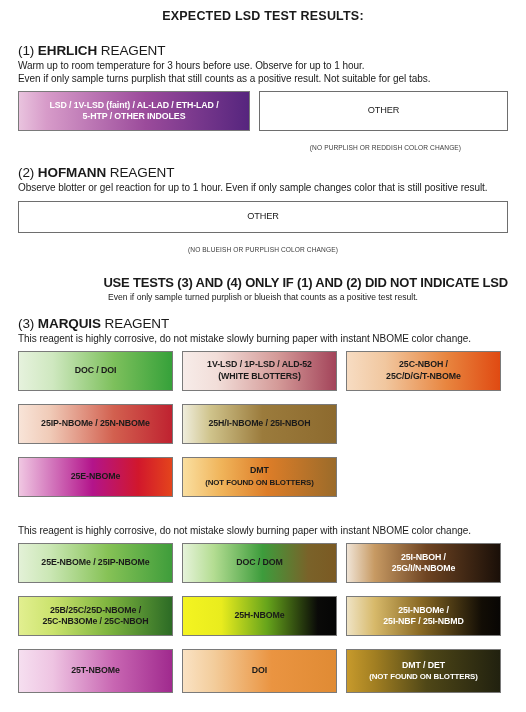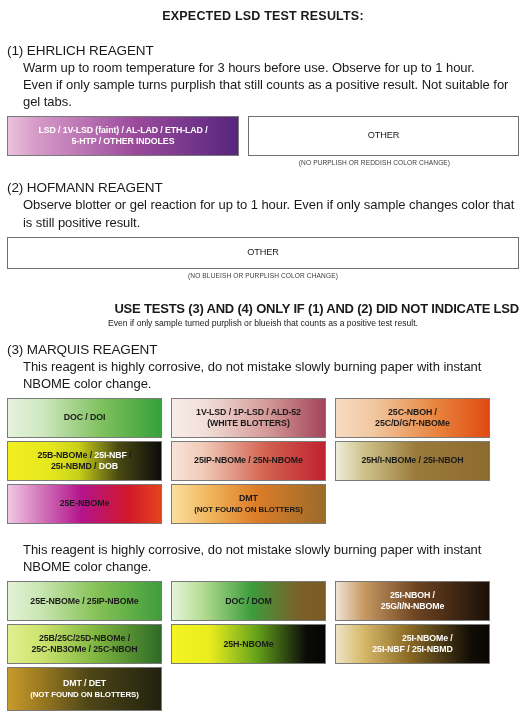--- a/index.html
+++ b/index.html
@@ -14,68 +14,68 @@
     color: #1a1a1a;
     position: relative;
     overflow: hidden;
   }
 
   .page {
     width: 526px;
     height: 516px;
     position: relative;
     box-sizing: border-box;
-    padding: 0 7px;
+    padding: 0 18px;
     border-radius: 28px;
   }
 
   .doc-title {
     text-align: center;
     font-size: 12.5px;
     font-weight: bold;
     letter-spacing: 0.2px;
     padding-top: 9px;
     margin-bottom: 20px;
   }
 
   .section-head {
     font-size: 13.5px;
     margin: 0 0 1px 0;
     font-weight: normal;
     letter-spacing: -0.1px;
   }
   .section-head .num { font-weight: normal; }
-  .section-head .name { font-weight: normal; }
+  .section-head .name { font-weight: bold; }
   .section-head .word { font-weight: normal; }
 
   .section-note {
-    font-size: 13px;
+    font-size: 10px;
     line-height: 1.32;
-    margin: 0 0 6px 16px;
+    margin: 0 0 6px 0;
     letter-spacing: -0.05px;
   }
 
   .banner {
     text-align: right;
     font-size: 13px;
     font-weight: bold;
     margin: 0 0 2px 0;
     letter-spacing: -0.2px;
   }
   .banner-sub {
     text-align: center;
     font-size: 8.6px;
     margin: 0 0 14px 0;
   }
 
   
   .row {
     display: flex;
     gap: 9px;
-    margin-bottom: 3px;
+    margin-bottom: 13px;
   }
   .sw {
     box-sizing: border-box;
     border: 1px solid #7a7a7a;
     height: 40px;
     display: flex;
     align-items: center;
     justify-content: center;
     text-align: center;
     font-size: 8.8px;
@@ -195,26 +195,20 @@
       </div>
       <div class="sw txt-dark" style="background: linear-gradient(to right, rgb(247, 220, 194) 0%, rgb(241, 199, 159) 25%, rgb(232, 133, 63) 65%, rgb(224, 74, 18) 100%);">
         <span class="sw-label">
           <span>25C-NBOH /</span><br>
           <span>25C/D/G/T-NBOMe</span>
         </span>
       </div>
     </div>
 
     <div class="row grid3">
-      <div class="sw txt-dark" style="background: linear-gradient(to right, rgb(242, 239, 32) 0%, rgb(229, 232, 30) 28%, rgb(201, 208, 25) 46%, rgb(74, 74, 18) 72%, rgb(11, 11, 11) 100%);">
-        <span class="sw-label">
-          <span>25B-NBOMe  /  <span class="em-white">25I-NBF</span> /</span><br>
-          <span>25I-NBMD  /  <span class="em-white">DOB</span></span>
-        </span>
-      </div>
       <div class="sw txt-dark" style="background: linear-gradient(to right, rgb(248, 228, 216) 0%, rgb(240, 203, 184) 20%, rgb(210, 96, 79) 62%, rgb(191, 34, 48) 100%);">
         <span class="sw-label">
           <span>25IP-NBOMe / 25N-NBOMe</span>
         </span>
       </div>
       <div class="sw txt-dark" style="background: linear-gradient(to right, rgb(239, 237, 220) 0%, rgb(207, 195, 139) 18%, rgb(155, 123, 60) 52%, rgb(141, 106, 46) 100%);">
         <span class="sw-label">
           <span>25H/I-NBOMe  /  25I-NBOH</span>
         </span>
       </div>
@@ -264,29 +258,39 @@
         <span class="sw-label">
           <span>25B/25C/25D-NBOMe /</span><br>
           <span>25C-NB3OMe / 25C-NBOH</span>
         </span>
       </div>
       <div class="sw txt-dark" style="background: linear-gradient(to right, rgb(244, 244, 33) 0%, rgb(233, 236, 30) 25%, rgb(102, 164, 27) 55%, rgb(10, 10, 8) 88%, rgb(5, 5, 5) 100%);">
         <span class="sw-label">
           <span>25H-NBOMe</span>
         </span>
       </div>
-      <div class="sw txt-light" style="background: linear-gradient(to right, rgb(239, 227, 196) 0%, rgb(215, 185, 106) 18%, rgb(138, 106, 36) 48%, rgb(18, 13, 5) 88%, rgb(8, 6, 4) 100%); text-align: right;">
+      <div class="sw txt-light" style="background: linear-gradient(to right, rgb(239, 227, 196) 0%, rgb(215, 185, 106) 18%, rgb(138, 106, 36) 48%, rgb(18, 13, 5) 88%, rgb(8, 6, 4) 100%);">
         <span class="sw-label">
           <span>25I-NBOMe /</span><br>
           <span>25I-NBF / 25I-NBMD</span>
         </span>
       </div>
     </div>
 
     <div class="row grid3">
+      <div class="sw txt-dark" style="height: 44px; background: linear-gradient(to right, rgb(246, 223, 240) 0%, rgb(238, 196, 226) 22%, rgb(200, 102, 178) 62%, rgb(160, 42, 142) 100%);">
+        <span class="sw-label">
+          <span>25T-NBOMe</span>
+        </span>
+      </div>
+      <div class="sw txt-dark" style="height: 44px; background: linear-gradient(to right, rgb(250, 226, 195) 0%, rgb(243, 205, 156) 20%, rgb(234, 148, 65) 58%, rgb(224, 139, 52) 100%);">
+        <span class="sw-label">
+          <span>DOI</span>
+        </span>
+      </div>
       <div class="sw txt-light" style="height: 44px; background: linear-gradient(to right, rgb(199, 154, 44) 0%, rgb(162, 127, 34) 18%, rgb(79, 71, 23) 52%, rgb(33, 33, 15) 100%);">
         <span class="sw-label">
           <span>DMT / DET</span><br>
           <span class="sub">(NOT FOUND ON BLOTTERS)</span>
         </span>
       </div>
     </div>
   </div>
 
 </div>

